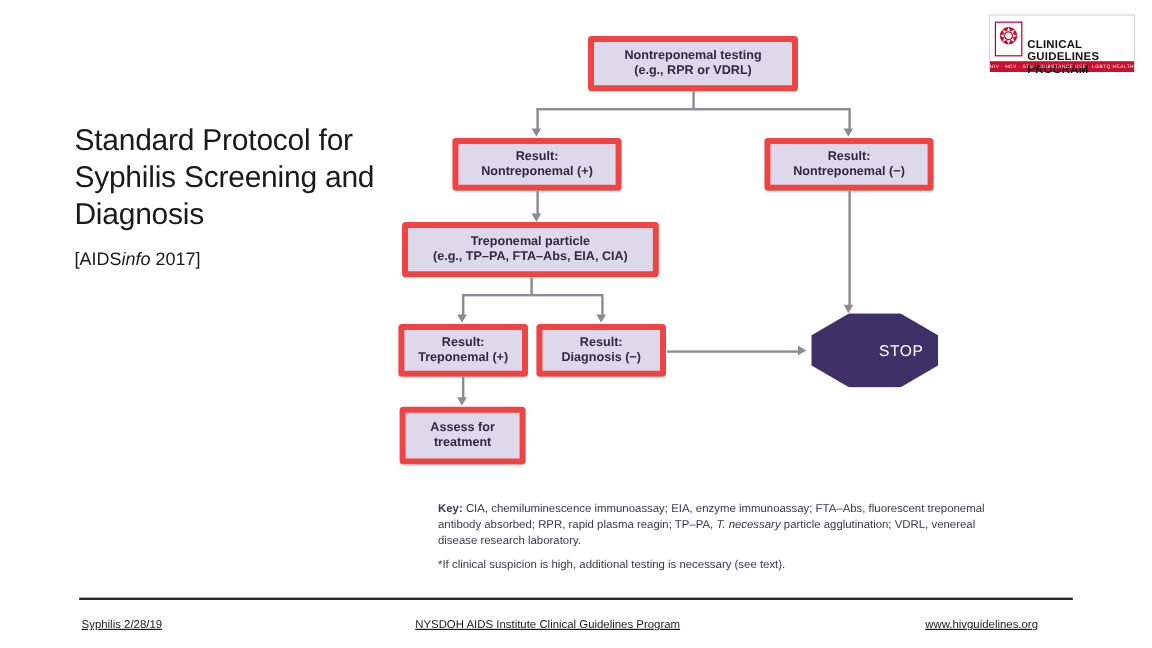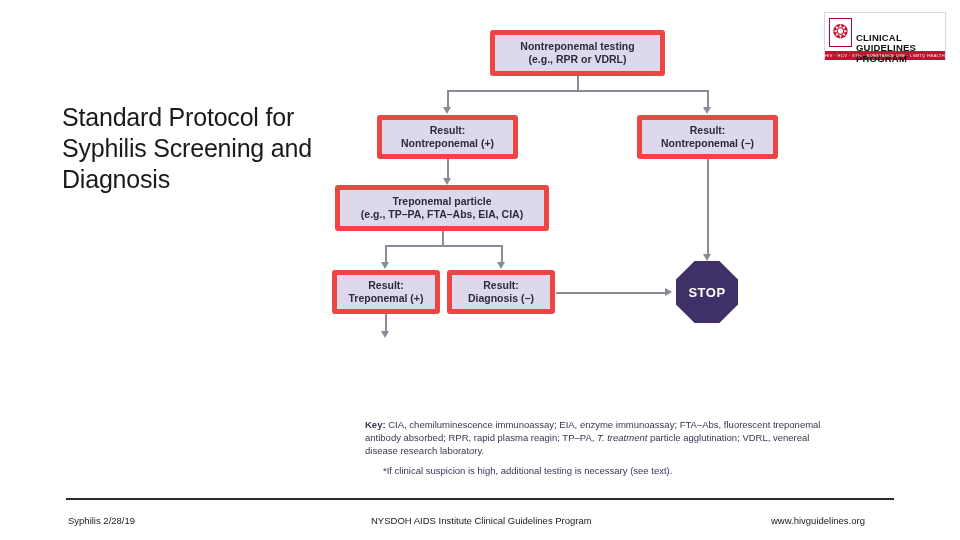--- a/index.html
+++ b/index.html
@@ -141,65 +141,68 @@
     border-left: 7px solid #8d8a96;
   }
   #stop-sign {
     position: absolute;
     width: 62px;
     height: 62px;
     background: #3f3168;
     clip-path: polygon(30% 0%, 70% 0%, 100% 30%, 100% 70%, 70% 100%, 30% 100%, 0% 70%, 0% 30%);
     color: #ffffff;
     font-size: 13px;
-    font-weight: bold;
+    font-weight: normal;
     letter-spacing: 0.5px;
     display: flex;
     align-items: center;
     justify-content: center;
+    padding-left: 44px;
   }
 
   
   #key {
     position: absolute;
     left: 365px;
     top: 418px;
     width: 460px;
     font-size: 9.5px;
     line-height: 13.2px;
     color: #3a3550;
   }
   #key b { font-weight: bold; }
   #key .ital { font-style: italic; }
-  #key-note { margin-top: 6px; margin-left: 18px; }
+  #key-note { margin-top: 6px; }
 
   
   #footer-rule {
     position: absolute;
     left: 66px;
     top: 498px;
     width: 828px;
     height: 2px;
     background: #2b2b2b;
   }
   .footer-text {
     position: absolute;
     top: 515px;
     font-size: 9.5px;
     color: #1a1a1a;
+    text-decoration: underline;
   }
   #footer-left  { left: 68px; }
-  #footer-center{ left: 371px; }
+  #footer-center{ left: 346px; }
   #footer-right { left: 771px; }
 </style>
 </head>
 <body>
 
 <div id="title-block">
   <div id="slide-title">Standard Protocol for Syphilis Screening and Diagnosis</div>
+  <div id="slide-subtitle"><span>[AIDS</span><span class="ital">info</span><span> 2017]</span></div>
 </div>
 
 <div id="logo">
   <div id="logo-main">
     <div id="logo-ribbon-box">
       <div id="logo-ribbon">❂</div>
     </div>
     <div id="logo-text">
       <div>CLINICAL</div>
       <div>GUIDELINES</div>
@@ -254,33 +257,37 @@
   </div>
 
   <div class="node" style="left:117px; top:252px; width:108px; height:44px; flex-direction:column;">
     <div>Result:</div>
     <div>Diagnosis (−)</div>
   </div>
 
   <div class="arrow v" style="left:55px; top:296px; height:18px;"></div>
   <div class="arrowhead down" style="left:51px; top:313px;"></div>
 
+  <div class="node" style="left:3px; top:321px; width:105px; height:48px; flex-direction:column;">
+    <div>Assess for</div>
+    <div>treatment</div>
+  </div>
 
   <div class="arrow v" style="left:377px; top:141px; height:96px;"></div>
   <div class="arrowhead down" style="left:373px; top:236px;"></div>
 
   <div class="arrow h" style="left:226px; top:274px; width:110px;"></div>
   <div class="arrowhead right" style="left:335px; top:270px;"></div>
 
   <div id="stop-sign" style="left:346px; top:243px;">
     <span>STOP</span>
   </div>
 </div>
 
 <div id="key">
-  <div><b>Key:</b><span> CIA, chemiluminescence immunoassay; EIA, enzyme immunoassay; FTA–Abs, fluorescent treponemal antibody absorbed; RPR, rapid plasma reagin; TP–PA, </span><span class="ital">T. treatment</span><span> particle agglutination; VDRL, venereal disease research laboratory.</span></div>
+  <div><b>Key:</b><span> CIA, chemiluminescence immunoassay; EIA, enzyme immunoassay; FTA–Abs, fluorescent treponemal antibody absorbed; RPR, rapid plasma reagin; TP–PA, </span><span class="ital">T. necessary</span><span> particle agglutination; VDRL, venereal disease research laboratory.</span></div>
   <div id="key-note">*If clinical suspicion is high, additional testing is necessary (see text).</div>
 </div>
 
 <div id="footer-rule"></div>
 <div class="footer-text" id="footer-left">Syphilis 2/28/19</div>
 <div class="footer-text" id="footer-center">NYSDOH AIDS Institute Clinical Guidelines Program</div>
 <div class="footer-text" id="footer-right">www.hivguidelines.org</div>
 
 </body></html>

